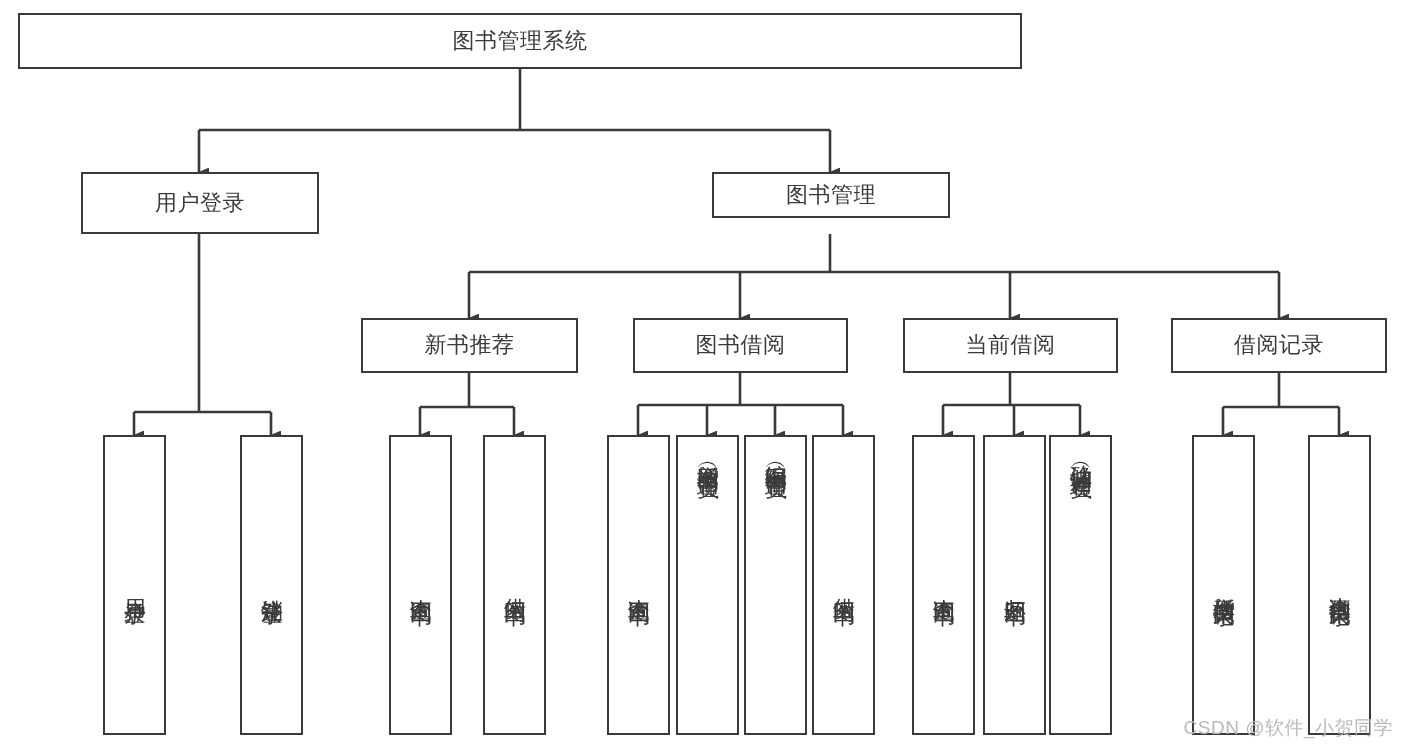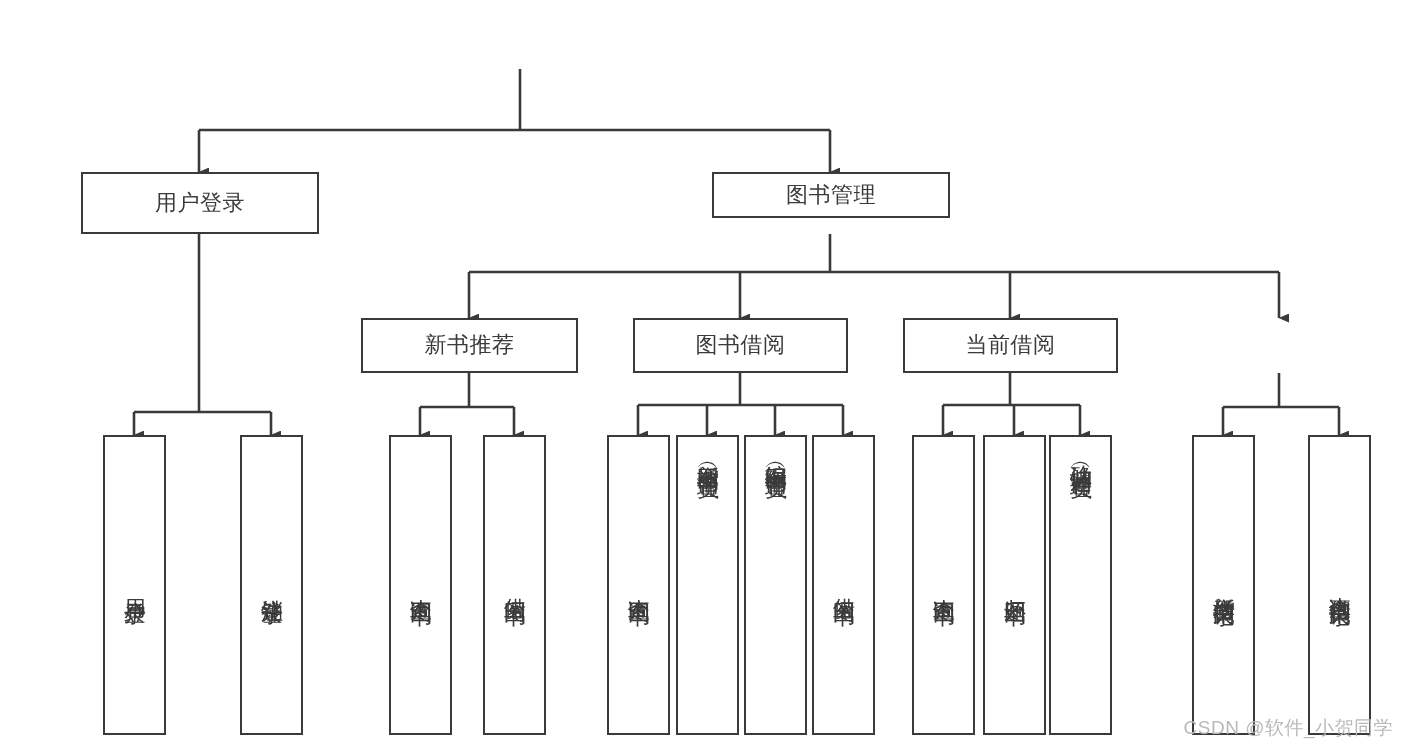--- a/index.html
+++ b/index.html
@@ -112,36 +112,42 @@
         <line x1="943" y1="405" x2="943" y2="435" marker-end="url(#arrowhead)"></line>
         <line x1="1014" y1="405" x2="1014" y2="435" marker-end="url(#arrowhead)"></line>
         <line x1="1080" y1="405" x2="1080" y2="435" marker-end="url(#arrowhead)"></line>
         <line x1="1279" y1="373" x2="1279" y2="407"></line>
         <line x1="1223" y1="407" x2="1339" y2="407"></line>
         <line x1="1223" y1="407" x2="1223" y2="435" marker-end="url(#arrowhead)"></line>
         <line x1="1339" y1="407" x2="1339" y2="435" marker-end="url(#arrowhead)"></line>
       </g>
   </svg>
 
+  <div class="node-box" id="node-root" style="left: 18px; top: 13px; width: 1004px; height: 56px;">
+    <span class="node-label-h">图书管理系统</span>
+  </div>
 
   <div class="node-box" id="node-l2-0" style="left: 81px; top: 172px; width: 238px; height: 62px;">
     <span class="node-label-h">用户登录</span>
   </div>
   <div class="node-box" id="node-l2-1" style="left: 712px; top: 172px; width: 238px; height: 46px;">
     <span class="node-label-h">图书管理</span>
   </div>
 
   <div class="node-box" id="node-l3-1" style="left: 633px; top: 318px; width: 215px; height: 55px;">
     <span class="node-label-h">图书借阅</span>
   </div>
   <div class="node-box" id="node-l3-0" style="left: 361px; top: 318px; width: 217px; height: 55px;">
     <span class="node-label-h">新书推荐</span>
   </div>
   <div class="node-box" id="node-l3-2" style="left: 903px; top: 318px; width: 215px; height: 55px;">
     <span class="node-label-h">当前借阅</span>
+  </div>
+  <div class="node-box" id="node-l3-3" style="left: 1171px; top: 318px; width: 216px; height: 55px;">
+    <span class="node-label-h">借阅记录</span>
   </div>
 
   <div class="node-box leaf centered" id="node-leaf-0" style="left: 103px; top: 435px; width: 63px; height: 300px;">
     <span class="node-label-v">用户登录</span>
   </div>
   <div class="node-box leaf centered" id="node-leaf-1" style="left: 240px; top: 435px; width: 63px; height: 300px;">
     <span class="node-label-v">注销登录</span>
   </div>
   <div class="node-box leaf centered" id="node-leaf-2" style="left: 389px; top: 435px; width: 63px; height: 300px;">
     <span class="node-label-v">查询图书</span>

